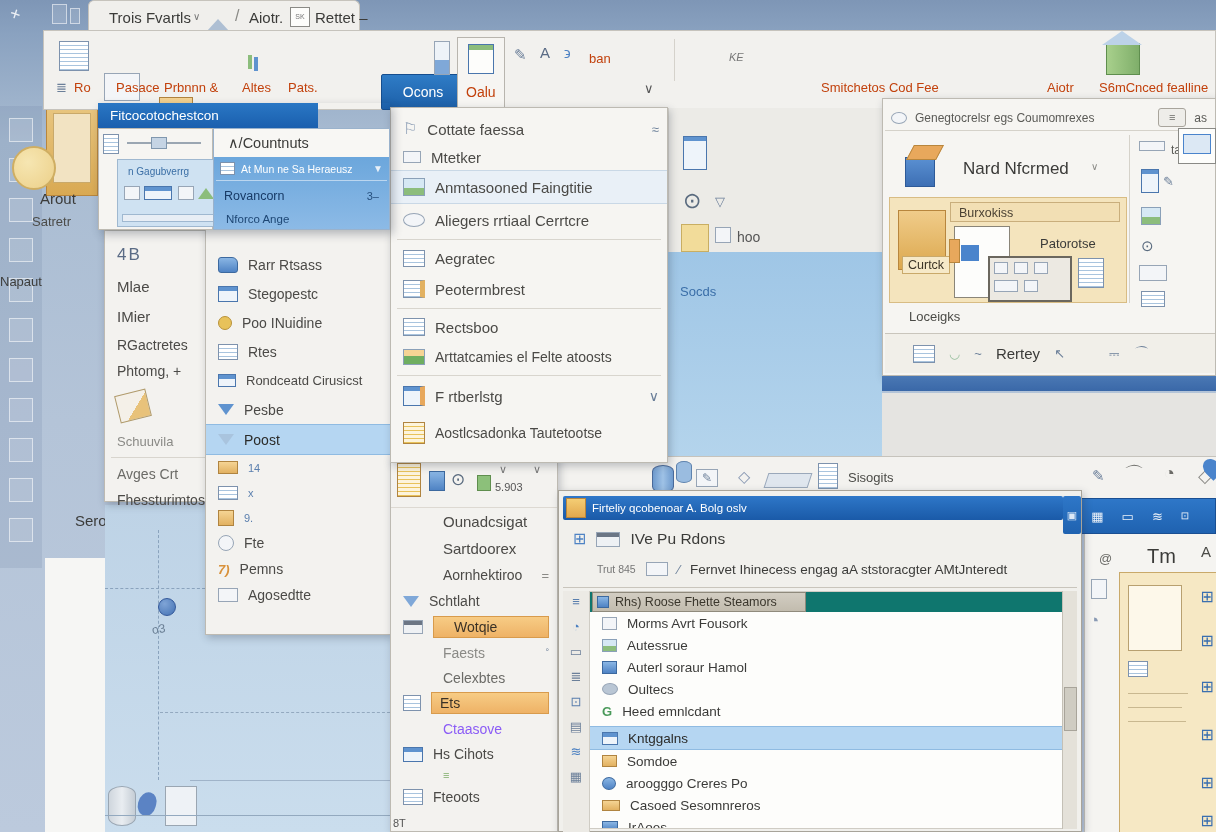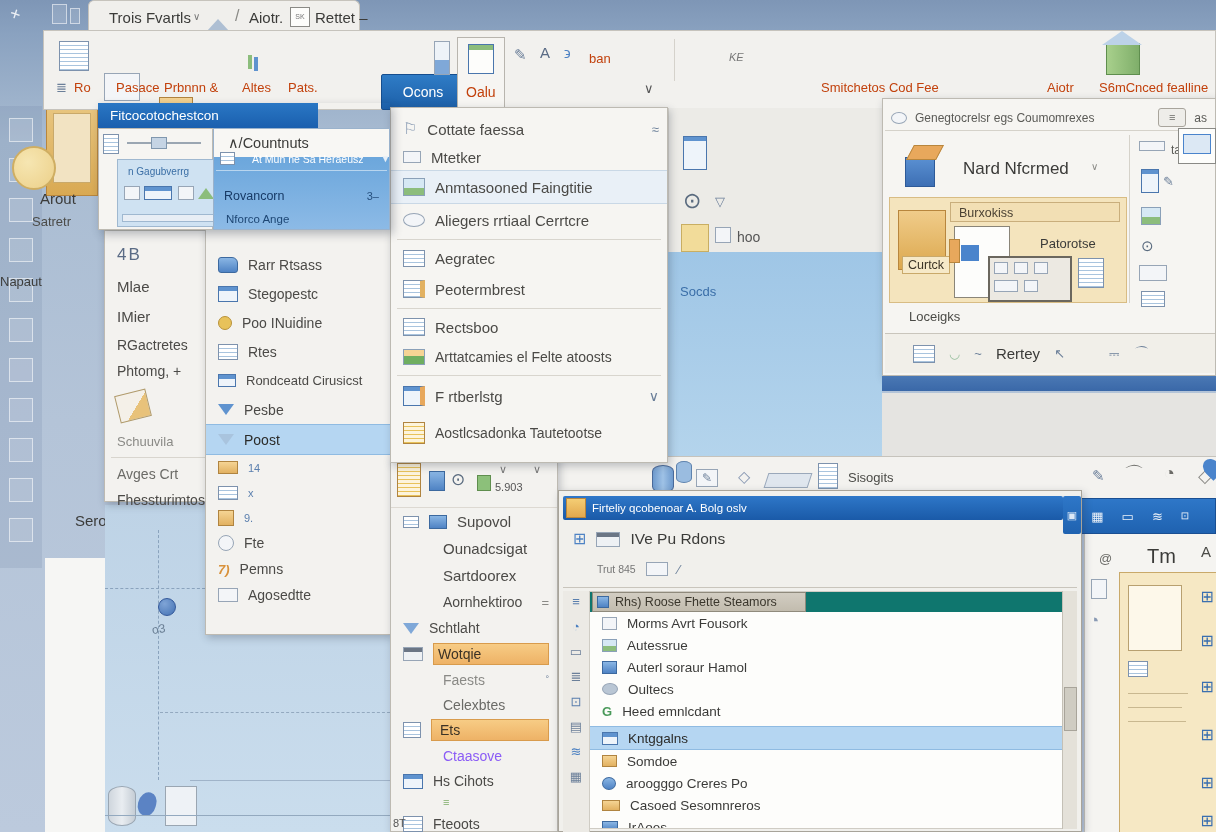--- a/index.html
+++ b/index.html
@@ -140,21 +140,21 @@
         <span style="position:absolute;left:10px;top:6px;font-size:10px;color:#3a6ea5;white-space:nowrap">n Gagubverrg</span>
         <div class="ic plain" style="position:absolute;left:6px;top:26px;width:16px;height:14px"></div>
         <div class="ic win" style="position:absolute;left:26px;top:26px;width:28px;height:14px"></div>
         <div class="ic plain" style="position:absolute;left:60px;top:26px;width:16px;height:14px"></div>
         <div class="funnel o" style="position:absolute;left:80px;top:28px;border-top-color:#8cbd7c;transform:rotate(180deg)"></div>
         <div style="position:absolute;left:4px;bottom:4px;width:92px;height:6px;background:#e8eef5;border:1px solid #9fb8d0"></div>
       </div>
     </div>
     <div style="position:absolute;left:115px;top:25px;width:177px;height:102px;border:1px solid #9ab2cc;box-sizing:border-box;background:linear-gradient(180deg,#5f9fd8,#8cbae6)">
       <div style="position:absolute;left:0;top:0;width:175px;height:28px;background:#f8f7f4;font-size:14.5px;color:#3b3b39;line-height:28px;padding-left:14px;box-sizing:border-box"><span>∧/Countnuts</span></div>
-      <div style="position:absolute;left:2px;top:18px;width:171px;height:24px;display:flex;align-items:center;gap:17px;padding-left:4px;box-sizing:border-box;border-bottom:1px solid rgba(255,255,255,.5)">
+      <div style="position:absolute;left:2px;top:28px;width:171px;height:24px;display:flex;align-items:center;gap:6px;padding-left:4px;box-sizing:border-box;border-bottom:1px solid rgba(255,255,255,.5)">
         <span class="ic doc" style="width:15px;height:13px"></span>
         <span style="font-size:10.5px;color:#fff;white-space:nowrap">At Mun ne Sa Heraeusz</span>
         <span style="margin-left:auto;color:#e8f0f8;font-size:10px;padding-right:4px">▼</span>
       </div>
       <div style="position:absolute;left:2px;top:56px;width:171px;height:22px;display:flex;align-items:center;padding-left:8px;box-sizing:border-box">
         <span style="font-size:12.5px;color:#173a66;white-space:nowrap">Rovancorn</span>
         <span style="margin-left:auto;padding-right:8px;font-size:11px;color:#27507e">3–</span>
       </div>
       <div style="position:absolute;left:2px;top:80px;width:171px;height:20px;display:flex;align-items:center;padding-left:10px;box-sizing:border-box">
         <span style="font-size:11.5px;color:#1d4674;white-space:nowrap">Nforco Ange</span>
@@ -331,42 +331,37 @@
   <div class="panel" style="left:390px;top:456px;width:168px;height:376px;z-index:22">
     <div style="position:relative;height:50px;border-bottom:1px solid #ddd9d2">
       <div class="ic ydoc" style="position:absolute;left:6px;top:6px;width:24px;height:34px"></div>
       <div class="ic blue" style="position:absolute;left:38px;top:14px;width:16px;height:20px"></div>
       <span style="position:absolute;left:60px;top:12px;font-size:17px;color:#5a6b7f">⊙</span>
       <div style="position:absolute;left:86px;top:18px;width:12px;height:14px;background:#8cc07a;border:1px solid #5f8e4e"></div>
       <span style="position:absolute;left:104px;top:24px;font-size:11px;color:#555">5.903</span>
       <span style="position:absolute;left:108px;top:6px;font-size:11px;color:#777">∨</span>
       <span style="position:absolute;left:142px;top:6px;font-size:11px;color:#777">∨</span>
     </div>
-    <div class="mrow" style="height:27px;font-size:15px">
-        <span class="ic doc" style="width:16px;height:12px"></span>
-        <span class="ic blue" style="width:18px;height:14px"></span>
-        <span>Supovol</span>
-      </div>
     <div class="mrow" style="height:27px;padding-left:52px;font-size:15px">
         <span>Ounadcsigat</span>
       </div>
     <div class="mrow" style="height:27px;padding-left:52px;font-size:15px">
         <span>Sartdoorex</span>
       </div>
     <div class="mrow" style="height:26px;padding-left:52px">
         <span>Aornhektiroo</span>
         <span class="gl" style="margin-left:auto;color:#8a8a86">=</span>
       </div>
     <div class="mrow" style="height:26px">
         <span class="funnel" style="border-top-color:#7fa8d8"></span>
         <span>Schtlaht</span>
       </div>
     <div class="mrow" style="height:26px">
         <span class="ic plain" style="width:20px;height:14px;background:linear-gradient(180deg,#6b7685 0 4px,#eef1f4 4px)"></span>
-        <span style="flex:1;background:linear-gradient(180deg,#f7cc85,#eeb266);border:1px solid #d89b4c;padding:2px 4px;color:#3b3226">Wotqie</span>
+        <span style="flex:1;background:linear-gradient(180deg,#f7cc85,#eeb266);border:1px solid #d89b4c;padding:2px 20px;color:#3b3226">Wotqie</span>
       </div>
     <div class="mrow dim" style="height:25px;padding-left:52px">
         <span>Faests</span>
         <span class="gl" style="margin-left:auto;font-size:9px">°</span>
       </div>
     <div class="mrow" style="height:25px;padding-left:52px;color:#6b6b67">
         <span>Celexbtes</span>
       </div>
     <div class="mrow" style="height:26px">
         <span class="ic doc" style="width:18px;height:16px"></span>
@@ -397,20 +392,21 @@
     <div style="position:absolute;right:0;top:5px;width:18px;height:38px;background:linear-gradient(180deg,#2e77c8,#1f62b0);border-radius:2px;color:#dce8f6;font-size:11px;text-align:center;line-height:38px">▣</div>
     <div style="position:absolute;left:14px;top:36px;height:24px;display:flex;align-items:center;gap:10px">
       <span class="gl" style="color:#4f83c4;font-size:16px">⊞</span>
       <span class="ic plain" style="width:24px;height:15px;background:linear-gradient(180deg,#6b7685 0 4px,#eef1f4 4px)"></span>
       <span style="font-size:15.5px;color:#3b3b39;white-space:nowrap">IVe Pu Rdons</span>
     </div>
     <div style="position:absolute;left:38px;top:66px;height:24px;display:flex;align-items:center;gap:10px">
       <span style="font-size:10.5px;color:#777;white-space:nowrap">Trut 845</span>
       <span class="ic plain" style="width:22px;height:14px"></span>
       <span class="gl">∕</span>
+      <span style="font-size:13.5px;color:#3b3b39;white-space:nowrap">Fernvet Ihinecess engag aA ststoracgter AMtJnteredt</span>
     </div>
     <div style="position:absolute;left:4px;top:96px;width:514px;border-top:1px solid #c9c5bc"></div>
     <div style="position:absolute;left:4px;top:100px;width:26px;height:238px;background:#eceae5;border-right:1px solid #cfccc4;display:flex;flex-direction:column;align-items:center;gap:12px;padding-top:4px">
       <span class="gl" style="color:#5a7fae">≡</span>
       <span class="gl" style="color:#4a7fc0">◔</span>
       <span class="gl">▭</span>
       <span class="gl">≣</span>
       <span class="gl" style="color:#5a7fae">⊡</span>
       <span class="gl">▤</span>
       <span class="gl" style="color:#4a7fc0">≋</span>

